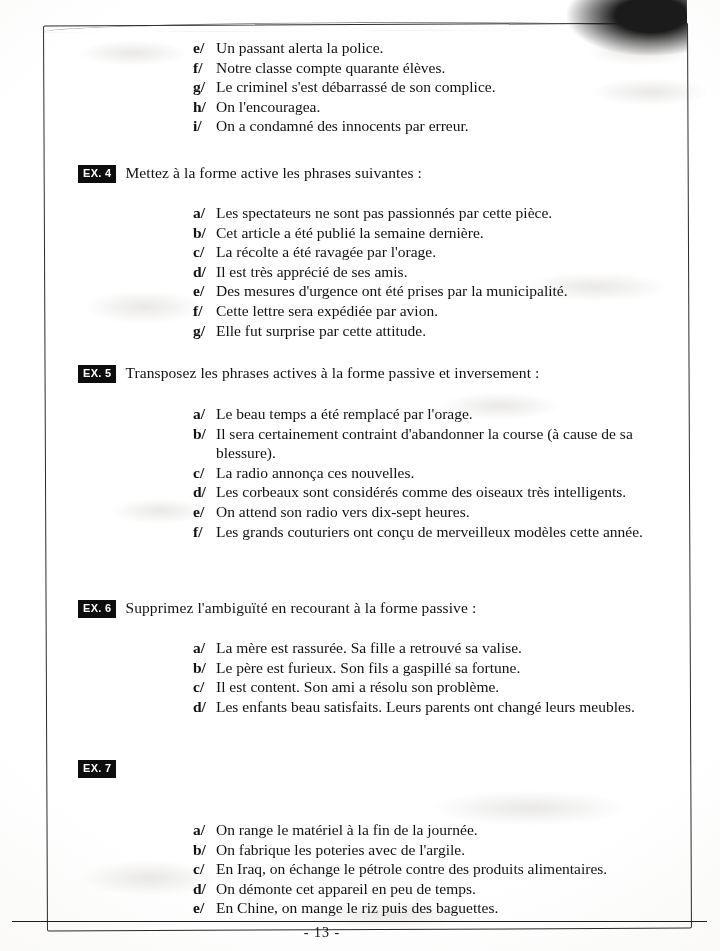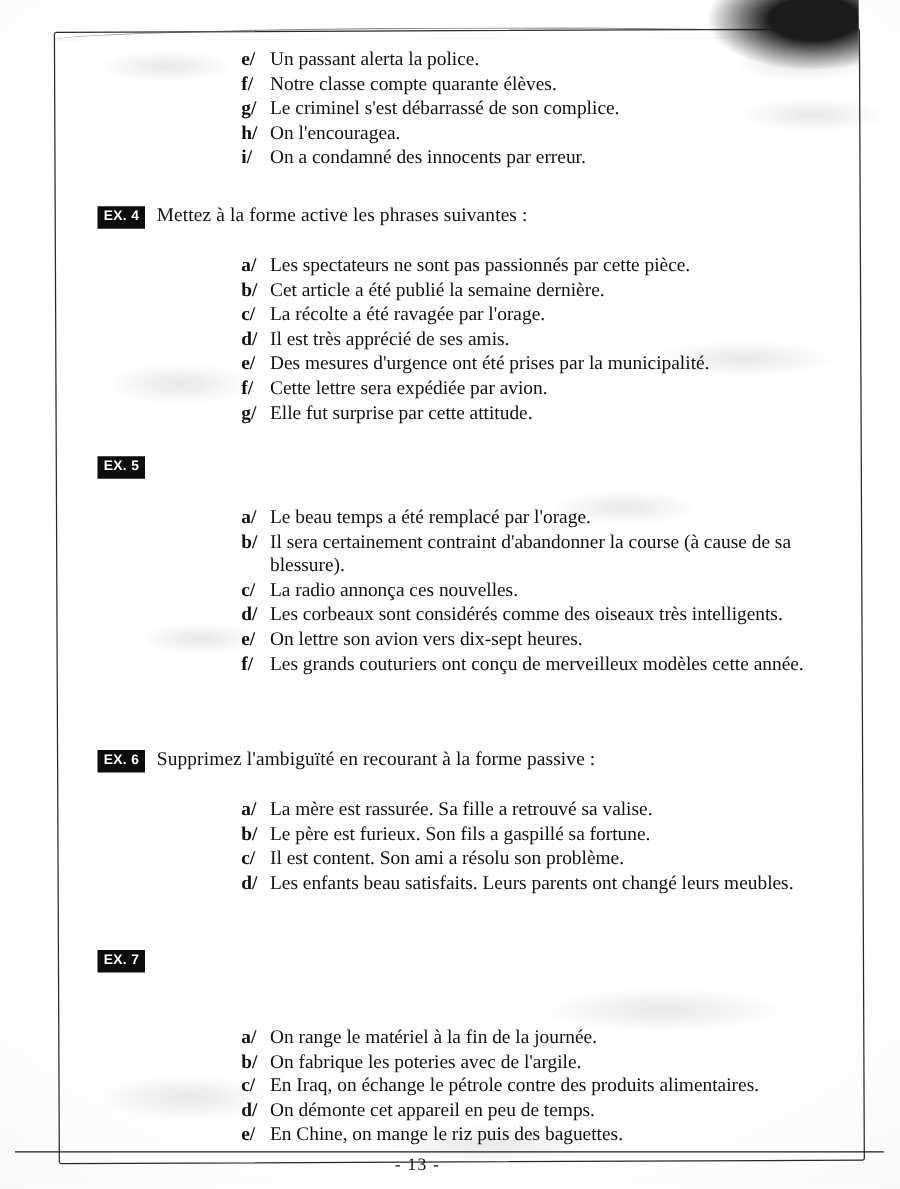--- a/index.html
+++ b/index.html
@@ -129,21 +129,20 @@
   }
   .page-number {
     position: absolute;
     left: 0;
     top: 925px;
     width: 644px;
     text-align: center;
     font-size: 14px;
     letter-spacing: 1px;
     z-index: 4;
-    padding-left: 12px;
   }
   .smudge {
     position: absolute;
     background: radial-gradient(ellipse at center, rgba(120,115,108,.16), rgba(255,255,255,0) 70%);
     pointer-events: none;
     z-index: 2;
     border-radius: 50%;
   }
   .dark-corner {
     position: absolute;
@@ -233,20 +232,21 @@
     </div>
     <div class="item">
       <span class="item-label">g/</span>
       <span class="item-text">Elle fut surprise par cette attitude.</span>
     </div>
   </div>
 
   <div class="ex-block" style="left:78px; top:363px; width:600px;text-align:right;">
     <div class="ex-head">
       <span class="ex-badge">EX. 5</span>
+      <span class="ex-title">Transposez les phrases actives à la forme passive et inversement :</span>
     </div>
   </div>
   <div class="items" style="left:193px; top:404px; width:478px;">
     <div class="item">
       <span class="item-label">a/</span>
       <span class="item-text">Le beau temps a été remplacé par l'orage.</span>
     </div>
     <div class="item">
       <span class="item-label">b/</span>
       <span class="item-text">Il sera certainement contraint d'abandonner la course (à cause de sa blessure).</span>
@@ -254,21 +254,21 @@
     <div class="item">
       <span class="item-label">c/</span>
       <span class="item-text">La radio annonça ces nouvelles.</span>
     </div>
     <div class="item">
       <span class="item-label">d/</span>
       <span class="item-text justified">Les corbeaux sont considérés comme des oiseaux très intelligents.</span>
     </div>
     <div class="item">
       <span class="item-label">e/</span>
-      <span class="item-text">On lettre son avion vers dix-sept heures.</span>
+      <span class="item-text">On attend son radio vers dix-sept heures.</span>
     </div>
     <div class="item">
       <span class="item-label">f/</span>
       <span class="item-text justified">Les grands couturiers ont conçu de merveilleux modèles cette année.</span>
     </div>
   </div>
 
   <div class="ex-block" style="left:78px; top:598px; width:600px;">
     <div class="ex-head">
       <span class="ex-badge">EX. 6</span>

